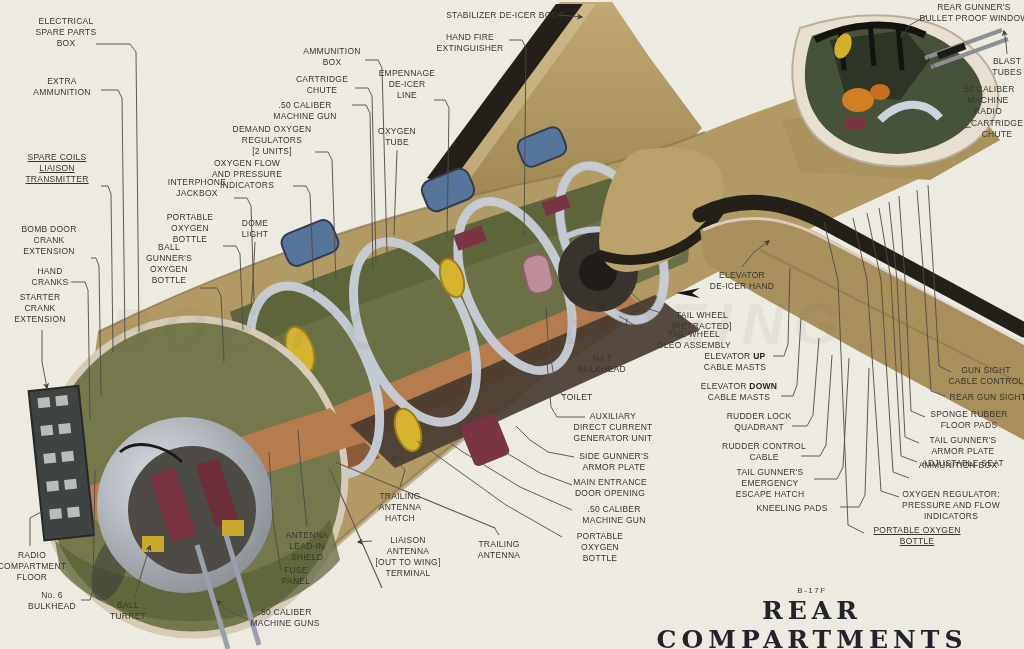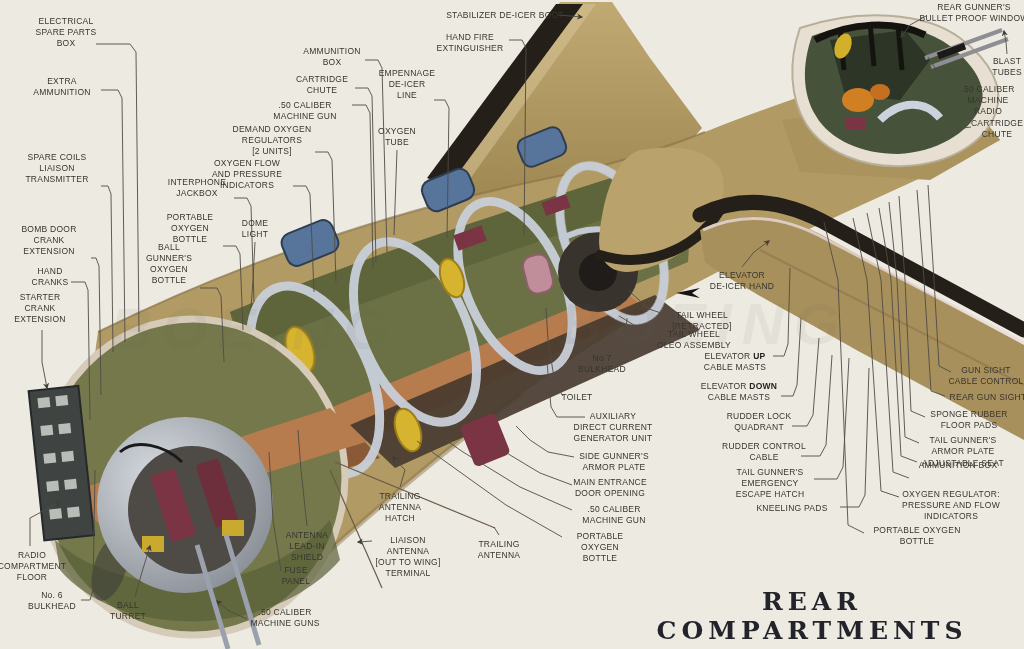--- a/index.html
+++ b/index.html
@@ -228,21 +228,21 @@
       <polyline points="899,497 881,491 867,280 853,218" fill="none" stroke="#4f4c45" stroke-width="0.9"></polyline>
       <polyline points="864,533 848,525 838,280 824,222" fill="none" stroke="#4f4c45" stroke-width="0.9"></polyline>
     </svg>
 
   <div class="wm" style="left:110px;top:295px">BOEING</div>
   <div class="wm" style="left:560px;top:290px">BOEING</div>
 
   <div id="labels">
       <div class="label" style="left: 66px; top: 16px;"><div><span>ELECTRICAL</span></div><div><span>SPARE PARTS</span></div><div><span>BOX</span></div></div>
       <div class="label" style="left: 62px; top: 76px;"><div><span>EXTRA</span></div><div><span>AMMUNITION</span></div></div>
-      <div class="label" style="left: 57px; top: 152px;"><div><span>SPARE COILS</span></div><div><span>LIAISON</span></div><div><span>TRANSMITTER</span></div></div>
+      <div class="label" style="left: 57px; top: 152px; text-decoration: underline;"><div><span>SPARE COILS</span></div><div><span>LIAISON</span></div><div><span>TRANSMITTER</span></div></div>
       <div class="label" style="left: 49px; top: 224px;"><div><span>BOMB DOOR</span></div><div><span>CRANK</span></div><div><span>EXTENSION</span></div></div>
       <div class="label" style="left: 50px; top: 266px;"><div><span>HAND</span></div><div><span>CRANKS</span></div></div>
       <div class="label" style="left: 40px; top: 292px;"><div><span>STARTER</span></div><div><span>CRANK</span></div><div><span>EXTENSION</span></div></div>
       <div class="label" style="left: 32px; top: 550px;"><div><span>RADIO</span></div><div><span>COMPARTMENT</span></div><div><span>FLOOR</span></div></div>
       <div class="label" style="left: 52px; top: 590px;"><div><span>No. 6</span></div><div><span>BULKHEAD</span></div></div>
       <div class="label" style="left: 128px; top: 600px;"><div><span>BALL</span></div><div><span>TURRET</span></div></div>
       <div class="label" style="left: 332px; top: 46px;"><div><span>AMMUNITION</span></div><div><span>BOX</span></div></div>
       <div class="label" style="left: 322px; top: 74px;"><div><span>CARTRIDGE</span></div><div><span>CHUTE</span></div></div>
       <div class="label" style="left: 305px; top: 100px;"><div><span>.50 CALIBER</span></div><div><span>MACHINE GUN</span></div></div>
       <div class="label" style="left: 272px; top: 124px;"><div><span>DEMAND OXYGEN</span></div><div><span>REGULATORS</span></div><div><span>[2 UNITS]</span></div></div>
@@ -281,19 +281,20 @@
       <div class="label" style="left: 307px; top: 530px;"><div><span>ANTENNA</span></div><div><span>LEAD-IN</span></div><div><span>SHIELD</span></div></div>
       <div class="label" style="left: 296px; top: 565px;"><div><span>FUSE</span></div><div><span>PANEL</span></div></div>
       <div class="label" style="left: 285px; top: 607px;"><div><span>.50 CALIBER</span></div><div><span>MACHINE GUNS</span></div></div>
       <div class="label" style="left: 986px; top: 365px;"><div><span>GUN SIGHT</span></div><div><span>CABLE CONTROL</span></div></div>
       <div class="label" style="left: 988px; top: 392px;"><div><span>REAR GUN SIGHT</span></div></div>
       <div class="label" style="left: 969px; top: 409px;"><div><span>SPONGE RUBBER</span></div><div><span>FLOOR PADS</span></div></div>
       <div class="label" style="left: 963px; top: 435px;"><div><span>TAIL GUNNER'S</span></div><div><span>ARMOR PLATE</span></div></div>
       <div class="label" style="left: 963px; top: 458px;"><div><span>ADJUSTABLE SEAT</span></div></div>
       <div class="label" style="left: 958px; top: 460px;"><div><span>AMMUNITION BOX</span></div></div>
       <div class="label" style="left: 951px; top: 489px;"><div><span>OXYGEN REGULATOR:</span></div><div><span>PRESSURE AND FLOW</span></div><div><span>INDICATORS</span></div></div>
-      <div class="label" style="left: 917px; top: 525px;"><div><span>PORTABLE OXYGEN</span></div><div><span>BOTTLE</span></div></div>
+      <div class="label" style="left: 917px; top: 525px; text-decoration: underline;"><div><span>PORTABLE OXYGEN</span></div><div><span>BOTTLE</span></div></div>
     </div>
 
   <div id="titleblock">
+    <div id="b17f">B-17F</div>
     <div id="maintitle">REAR COMPARTMENTS</div>
   </div>
 </div>
 
 </body></html>

